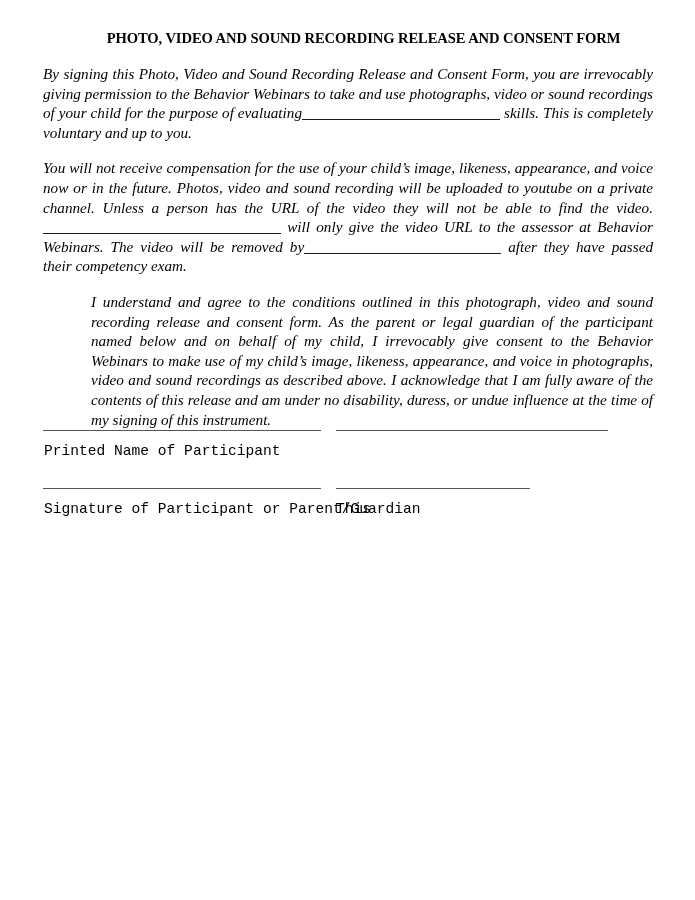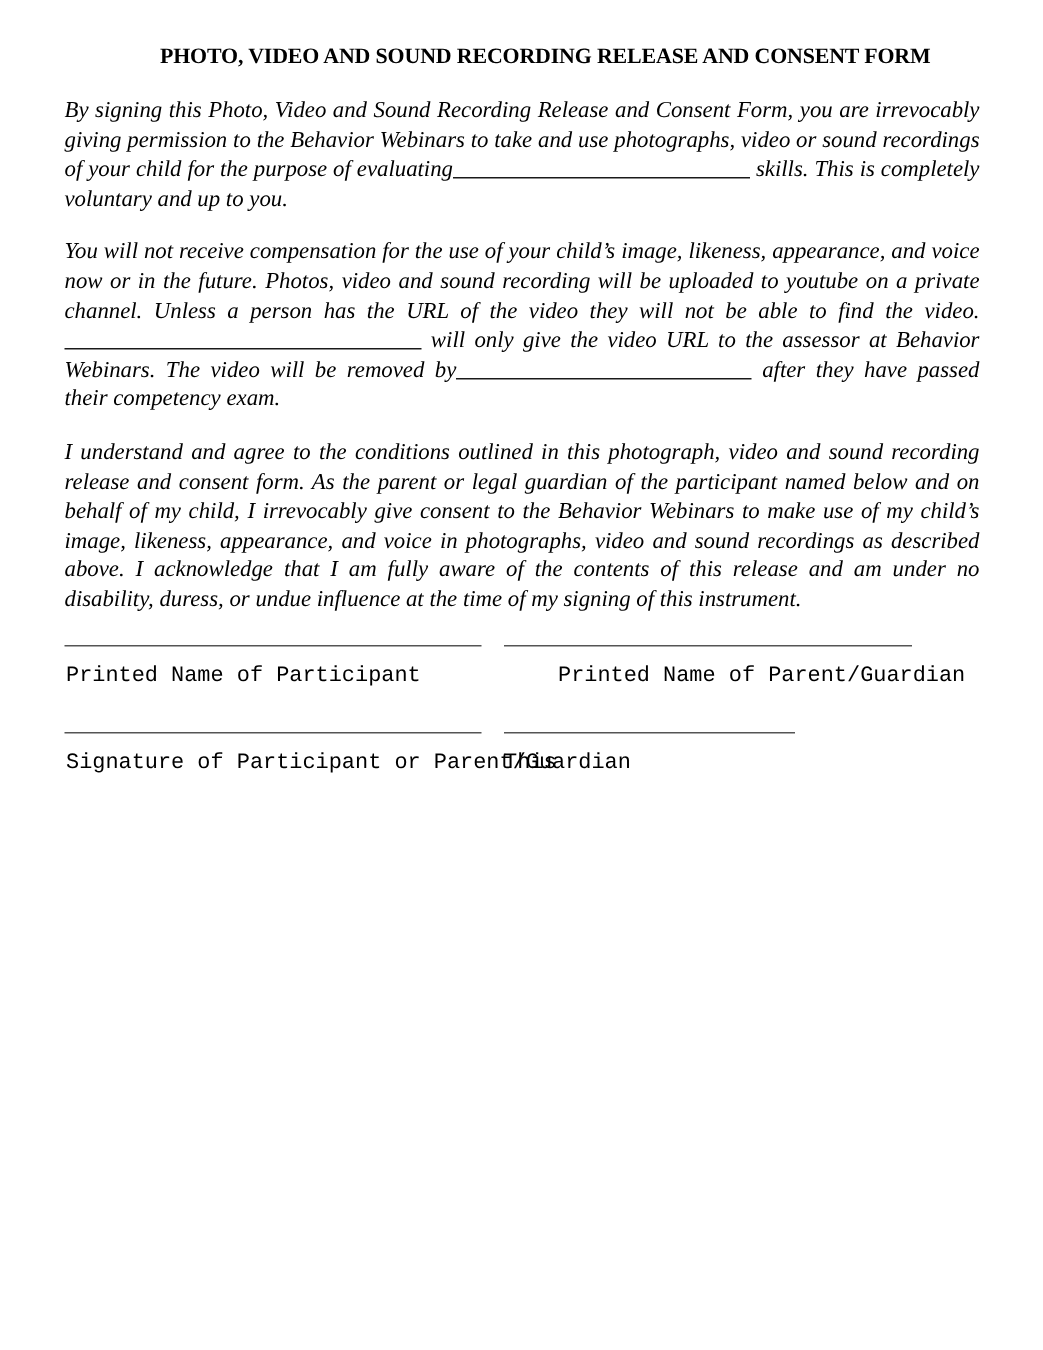--- a/index.html
+++ b/index.html
@@ -35,20 +35,21 @@
   }
   p.para {
     margin: 0 0 16px 0;
     font-size: 15.2px;
     line-height: 19.6px;
     text-align: justify;
     text-justify: inter-word;
   }
   p.para.last {
     margin-bottom: 0;
+    margin-left: 48px;
   }
   .blank {
     display: inline-block;
     border-bottom: 1.3px solid #1a1a1a;
     vertical-align: -2px;
     height: 13px;
   }
   .blank.b1 { width: 198px; }
   .blank.b2 { width: 238px; }
   .blank.b3 { width: 197px; }
@@ -114,21 +115,20 @@
     <p class="para last">I understand and agree to the conditions outlined in this photograph, video and sound recording release and consent form.  As the parent or legal guardian of the participant named below and on behalf of my child, I irrevocably give consent to the Behavior Webinars to make use of my child’s image, likeness, appearance, and voice in photographs, video and sound recordings as described above.  I acknowledge that I am fully aware of the contents of this release and am under no disability, duress, or undue influence at the time of my signing of this instrument.</p>
 
   </div>
 
   <div class="sig-block">
 
     <div class="sig-row">
       <div class="rule rule-name-participant"></div>
       <div class="rule rule-name-guardian"></div>
       <div class="lbl lbl-name-participant">Printed Name of Participant</div>
-      <div class="lbl lbl-name-guardian">Printed Name of Parent/Guardian</div>
     </div>
 
     <div class="sig-row">
       <div class="rule rule-signature"></div>
       <div class="rule rule-date"></div>
       <div class="lbl lbl-signature">Signature of Participant or Parent/Guardian</div>
       <div class="lbl lbl-date">This</div>
     </div>
 
   </div>

